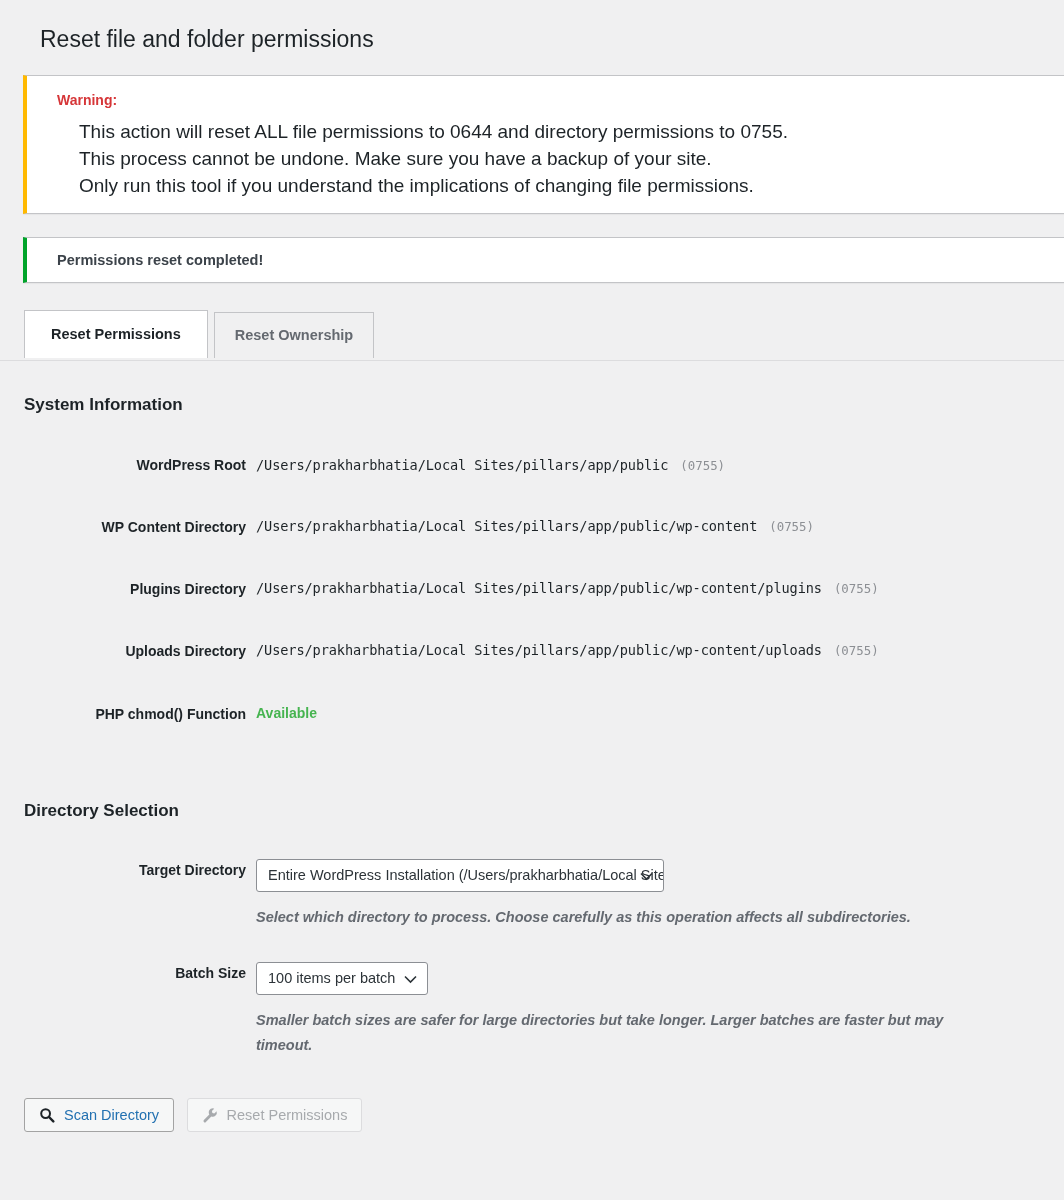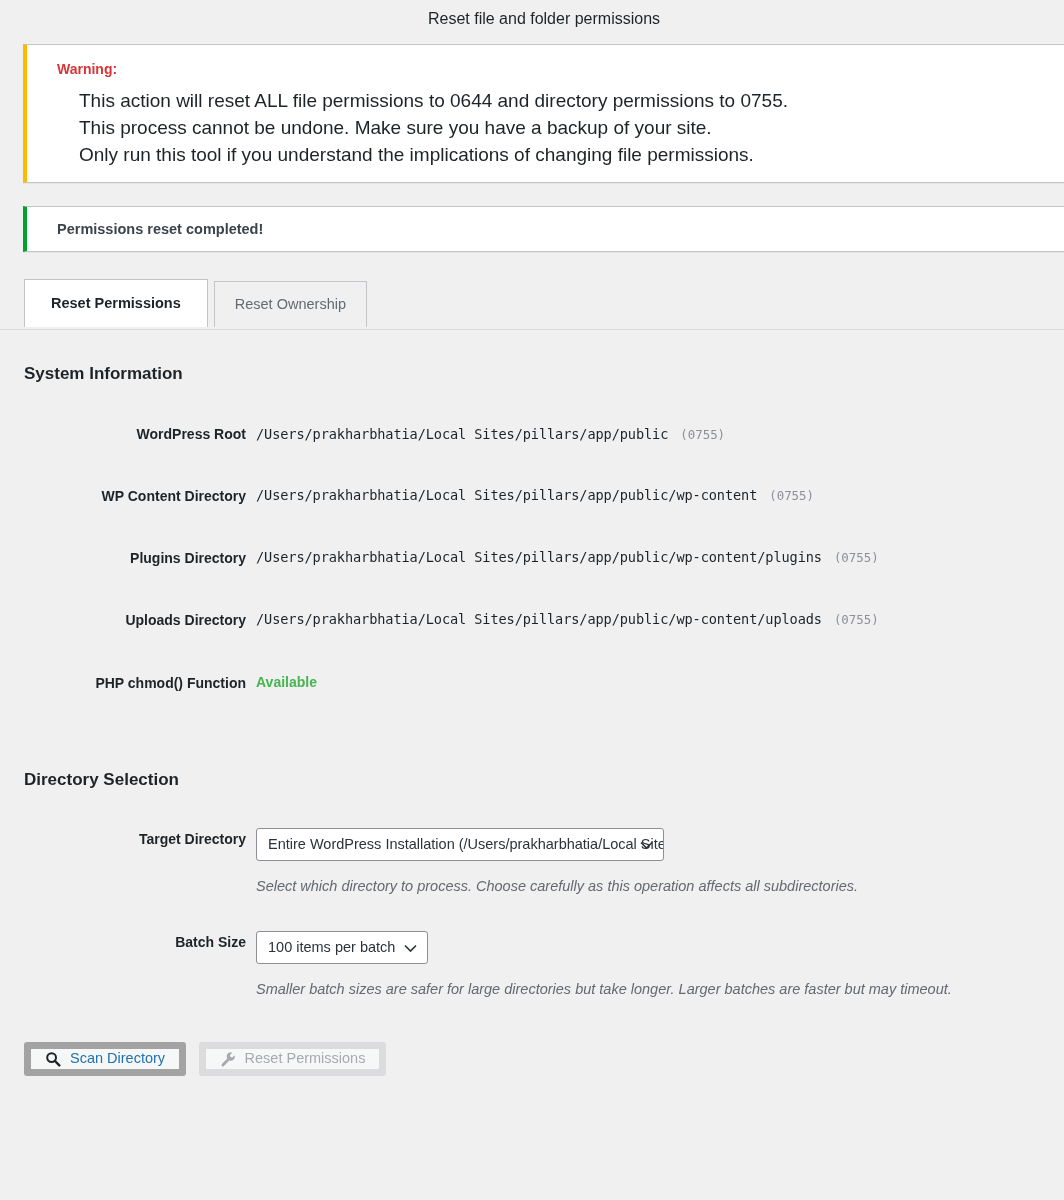--- a/index.html
+++ b/index.html
@@ -8,27 +8,26 @@
     width: 1064px; height: 1200px;
     background: #f0f0f1;
     font-family: "Liberation Sans", sans-serif;
     color: #3c434a;
     overflow: hidden;
   }
   .page { position: relative; width: 1064px; height: 1200px; }
 
   
   .page-title {
-    font-size: 16px;
+    font-size: 23px;
     font-weight: 400;
     line-height: 1.3;
     color: #1d2327;
     padding: 9px 0 4px 24px;
-    margin: 0;
-    text-align: center;
+    margin: 16px;
   }
 
   
   .notice {
     position: relative;
     margin-left: 23px;
     margin-right: -10px;
     background: #fff;
     border: 1px solid #c3c4c7;
     border-left-width: 4px;
@@ -73,21 +72,21 @@
     height: 52px;
   }
   .tab {
     display: inline-block;
     vertical-align: bottom;
     border: 1px solid #c3c4c7;
     border-bottom: none;
     background: #f0f0f1;
     padding: 12px 20px 13px 20px;
     font-size: 14.5px;
-    font-weight: 400;
+    font-weight: 700;
     color: #646970;
     margin-right: 6px;
     position: relative;
     top: 1px;
     line-height: 20px;
   }
   .tab.active {
     background: #fff;
     color: #1d2327;
     font-weight: 700;
@@ -180,40 +179,41 @@
   .sel-text { display: inline-block; overflow: hidden; }
 
   .desc {
     display: block;
     font-style: italic;
     font-size: 14.5px;
     color: #646970;
     line-height: 25px;
     margin-top: 9px;
     max-width: 718px;
+    font-weight: bold;
   }
   .form-table.dirsel th { padding-top: 26px; }
   .form-table.dirsel td { padding-top: 24px; padding-bottom: 8px; }
 
   
   .btn-row { padding: 32px 0 0 24px; }
   .btn {
     display: inline-flex;
     align-items: center;
     gap: 9px;
     height: 34px;
     padding: 0 14px;
     border-radius: 3px;
     font-size: 14.5px;
     font-weight: 400;
     line-height: 1;
     vertical-align: middle;
     margin-right: 8px;
     background: #f6f7f7;
-    border: 7px solid #a3a3a3;
+    border: 1px solid #a3a3a3;
     color: #2271b1;
     cursor: pointer;
   }
   .btn.secondary-disabled {
     background: #f6f7f7;
     border-color: #dcdcde;
     color: #a7aaad;
     cursor: default;
   }
   .btn .ico { display: flex; align-items: center; }

